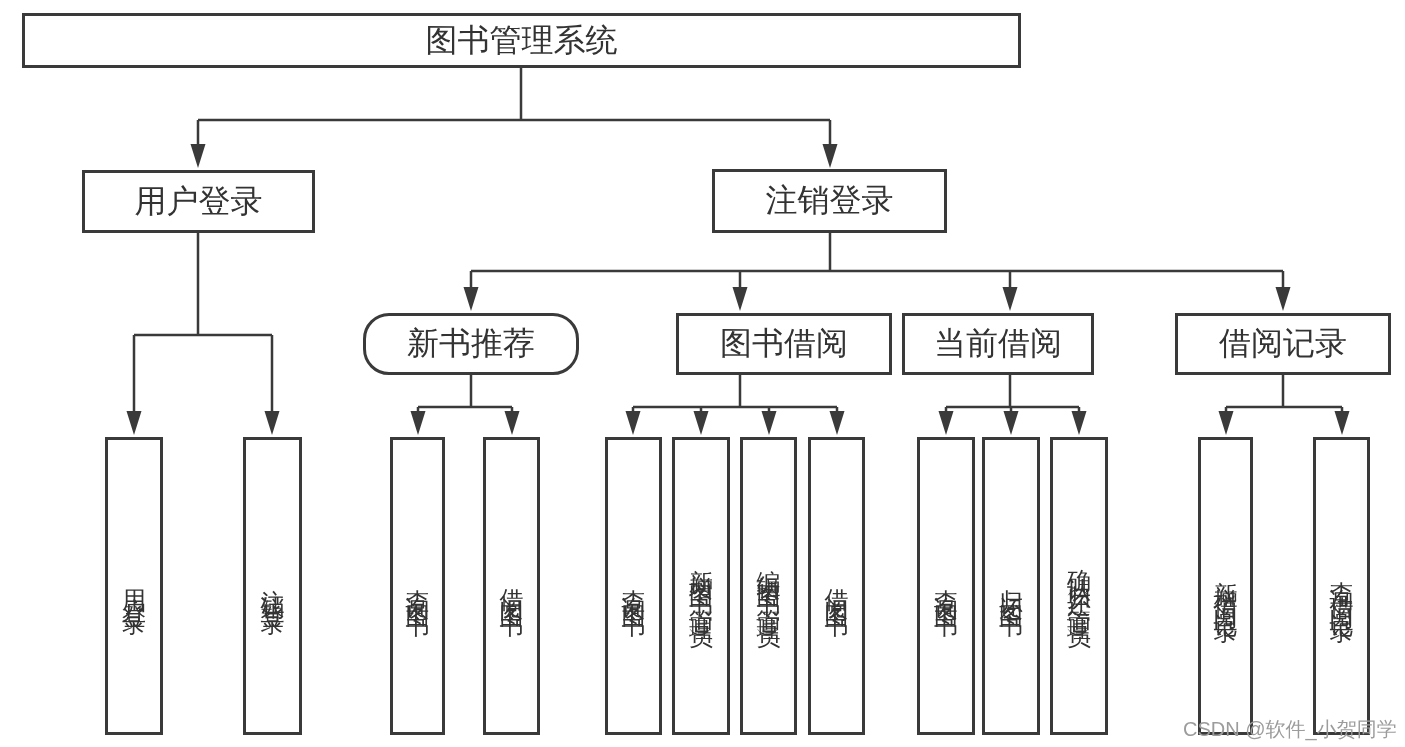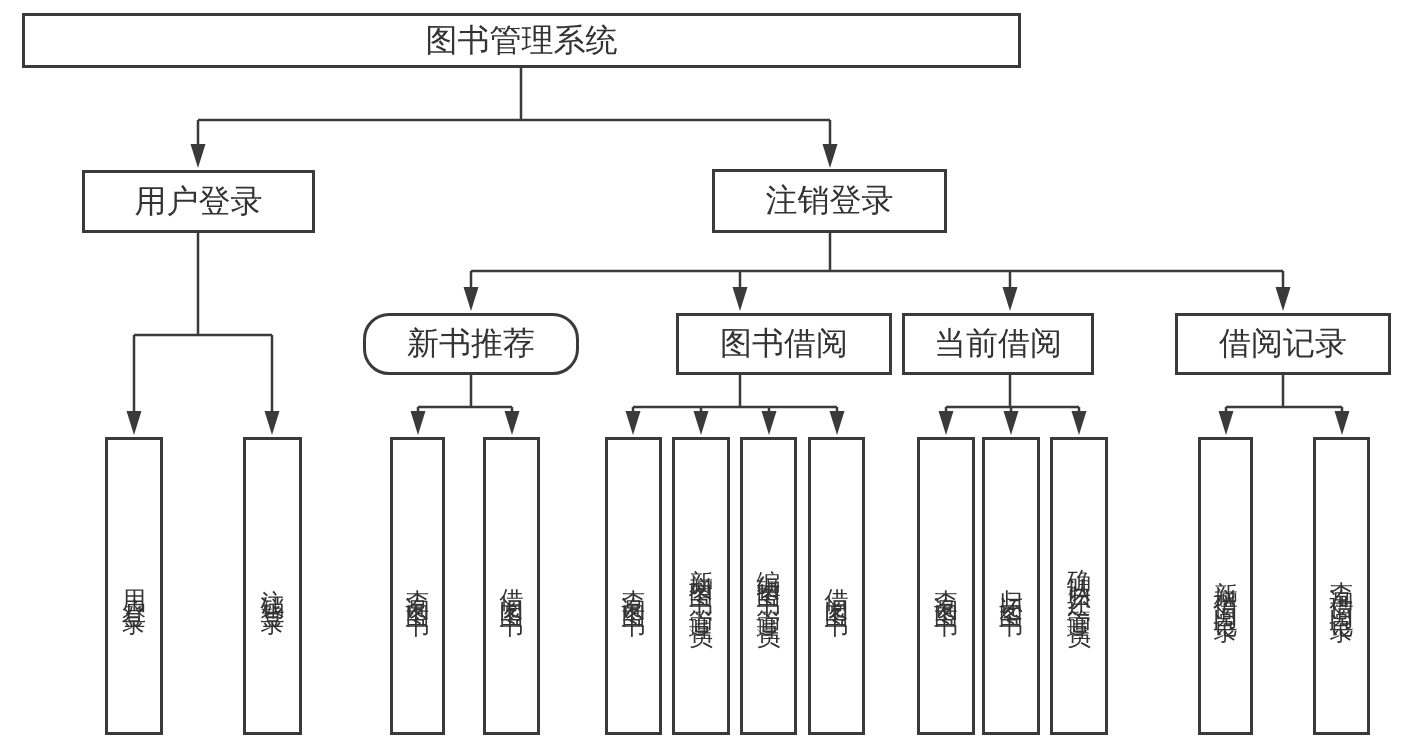--- a/index.html
+++ b/index.html
@@ -168,14 +168,15 @@
     <span class="vtext">确认归还（管理员）</span>
   </div>
 
   <div class="vbox" style="left:1198px; top:437px; width:55px; height:298px;">
     <span class="vtext">新增借阅记录</span>
   </div>
   <div class="vbox" style="left:1313px; top:437px; width:57px; height:298px;">
     <span class="vtext">查询借阅记录</span>
   </div>
 
+  <div id="watermark">CSDN @软件_小贺同学</div>
 
 </div>
 
 </body></html>

